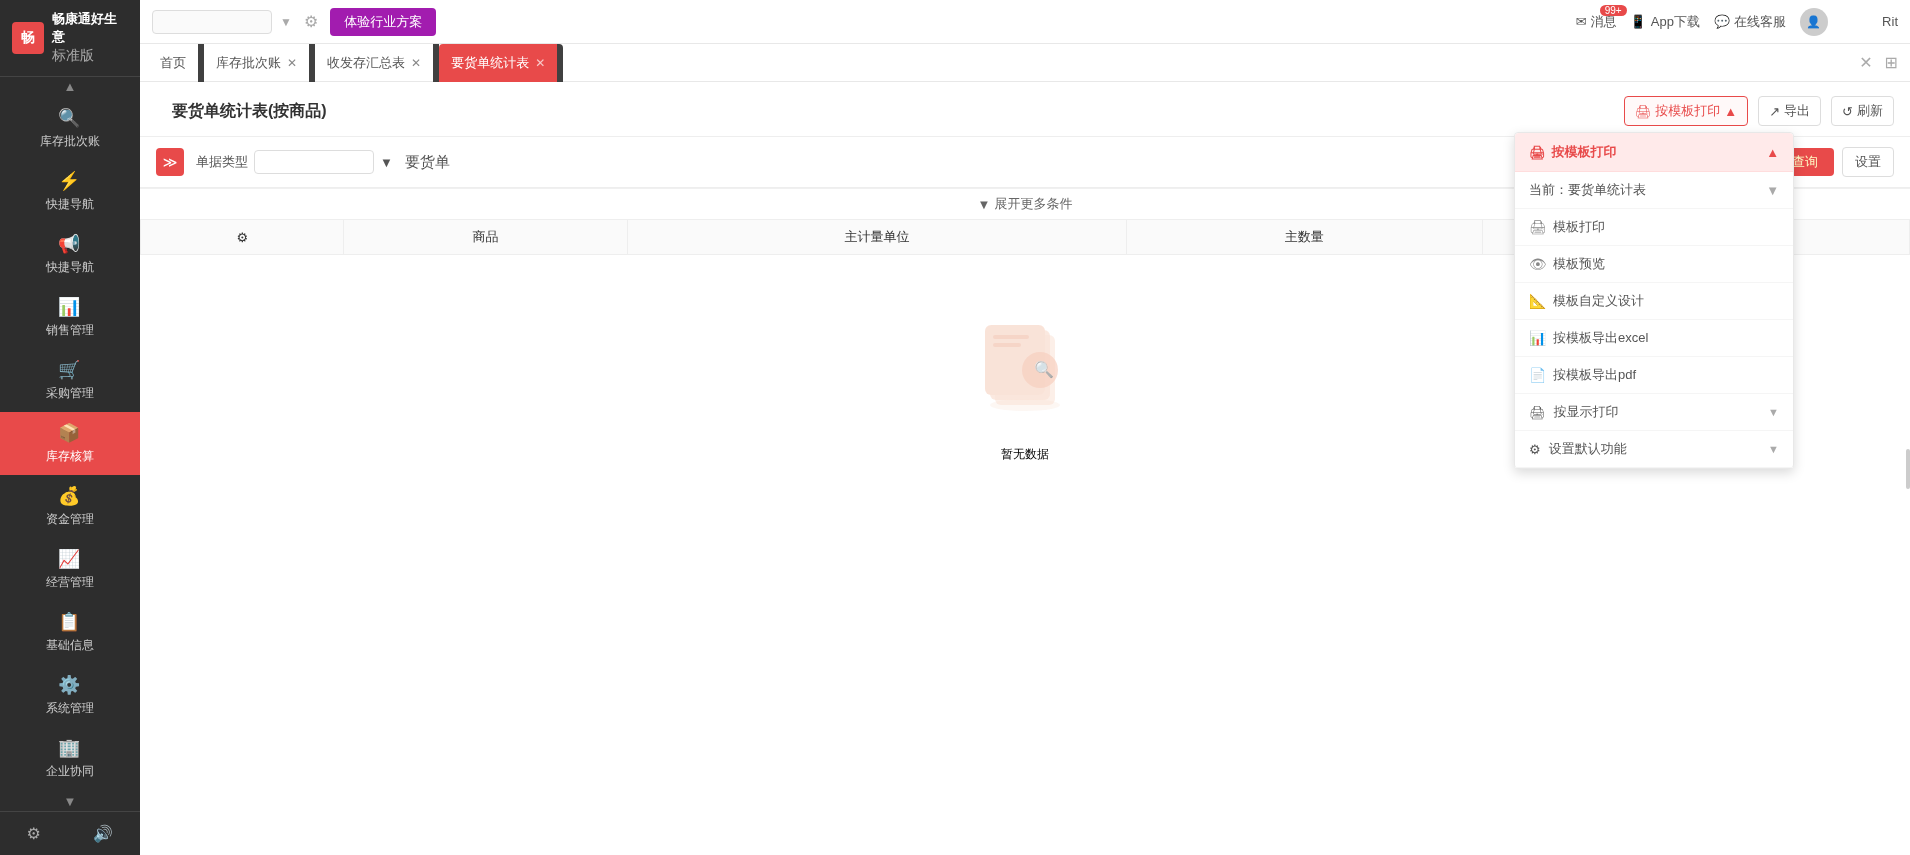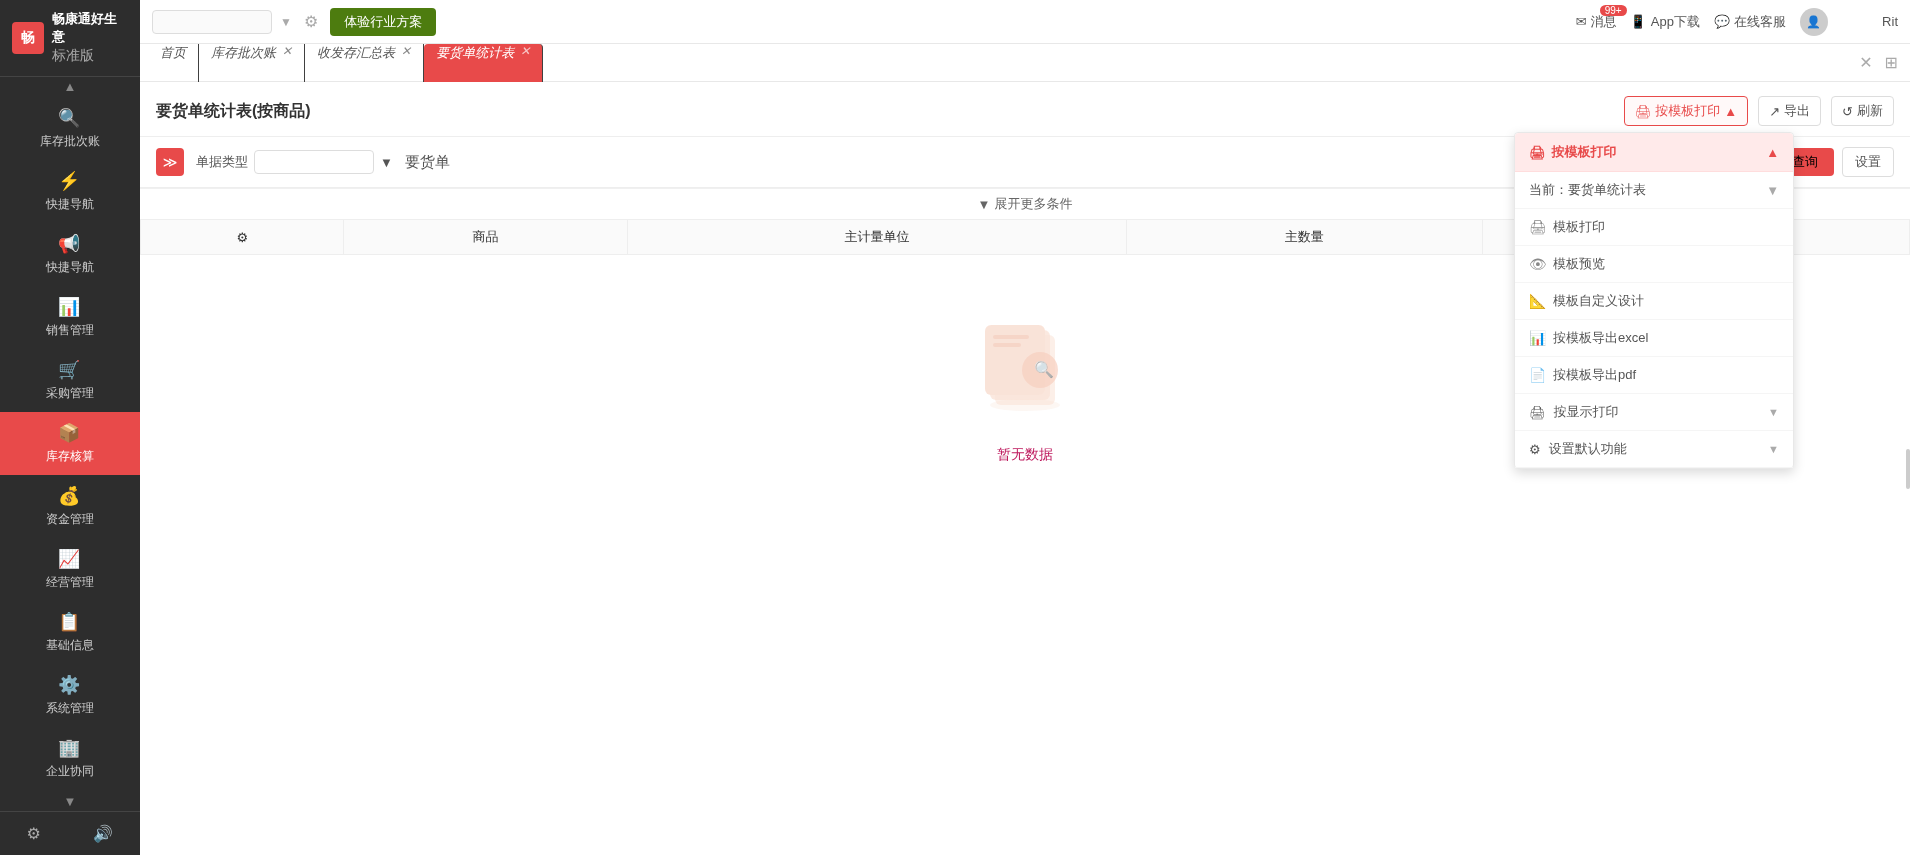--- a/index.html
+++ b/index.html
@@ -99,21 +99,21 @@
       cursor: pointer;
       font-size: 12px;
     }
     .header-gear {
       color: #aaa;
       cursor: pointer;
       font-size: 16px;
       margin-left: 4px;
     }
     .btn-trial {
-      background: #4d7c0f;
+      background: #a21caf;
       color: #fff;
       border: none;
       border-radius: 4px;
       padding: 5px 14px;
       font-size: 13px;
       cursor: pointer;
       margin-left: 4px;
     }
     .header-spacer { flex: 1; }
     .header-actions {
@@ -159,28 +159,28 @@
       height: 38px;
       display: flex;
       align-items: center;
       border-bottom: 1px solid #e8e8e8;
       padding: 0 8px;
       gap: 0;
       flex-shrink: 0;
     }
     .tab {
       display: flex;
+      align-items: center;
       padding: 0 12px;
       height: 38px;
       font-size: 13px;
       cursor: pointer;
       color: #555;
-      border-right: 1px solid #404040;
+      border-right: 6px solid #404040;
       gap: 6px;
-      font-style: italic;
     }
     .tab.active {
       background: #e84a4a;
       color: #fff;
       border-radius: 4px 4px 0 0;
     }
     .tab-close {
       font-size: 12px;
       color: inherit;
       opacity: 0.7;
@@ -207,21 +207,21 @@
     }
 
     
     .page-header {
       padding: 14px 16px 10px;
       border-bottom: 1px solid #eee;
       display: flex;
       align-items: center;
       justify-content: space-between;
     }
-    .page-title { font-size: 16px; font-weight: bold; color: #333; }
+    .page-title { font-size: 16px; font-weight: bold; color: #333; margin-left: 16px; }
     .page-header-actions {
       display: flex;
       align-items: center;
       gap: 10px;
       position: relative;
     }
     .btn-template-print {
       display: flex;
       align-items: center;
       gap: 4px;
@@ -353,21 +353,21 @@
       flex-direction: column;
       align-items: center;
       justify-content: center;
       padding: 60px 20px;
     }
     .empty-icon {
       font-size: 80px;
       margin-bottom: 12px;
       opacity: 0.5;
     }
-    .empty-text { color: #be185d; font-size: 14px; }
+    .empty-text { color: #000000; font-size: 12px; }
 
     
     .dropdown-menu {
       position: absolute;
       top: 36px;
       right: 100px;
       background: #fff;
       border: 1px solid #e8e8e8;
       border-radius: 4px;
       box-shadow: 0 4px 12px rgba(0,0,0,0.15);
@@ -446,21 +446,21 @@
       top: 50%;
       width: 4px;
       height: 40px;
       background: #ccc;
       border-radius: 2px;
       transform: translateY(-50%);
     }
 
     .btn-query {
       background: #e84a4a;
-      color: #000000;
+      color: #fef9c3;
       border: none;
       border-radius: 4px;
       padding: 5px 16px;
       font-size: 13px;
       cursor: pointer;
     }
     .btn-settings {
       border: 1px solid #ddd;
       color: #555;
       background: #fff;

